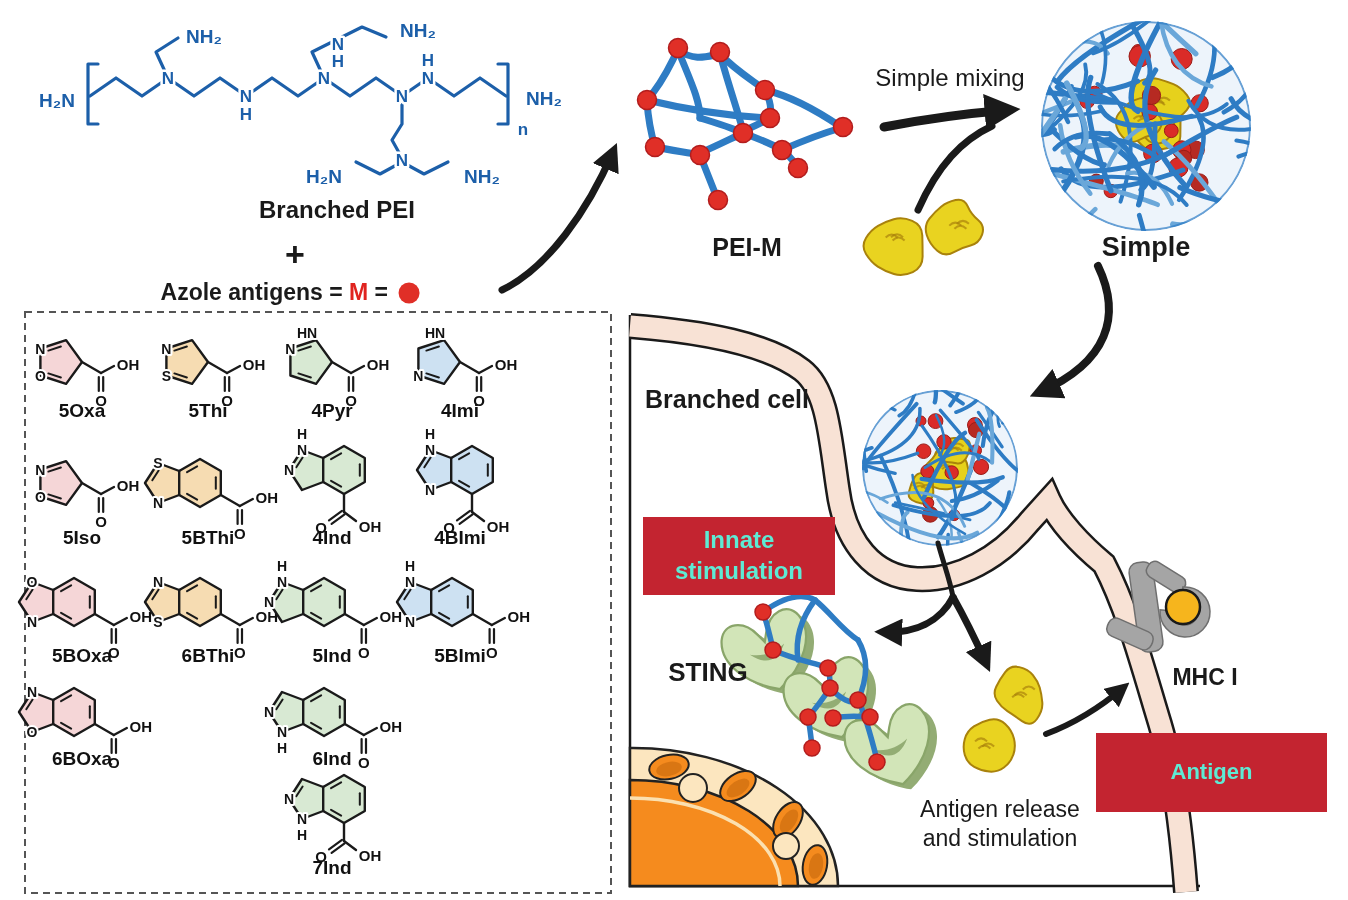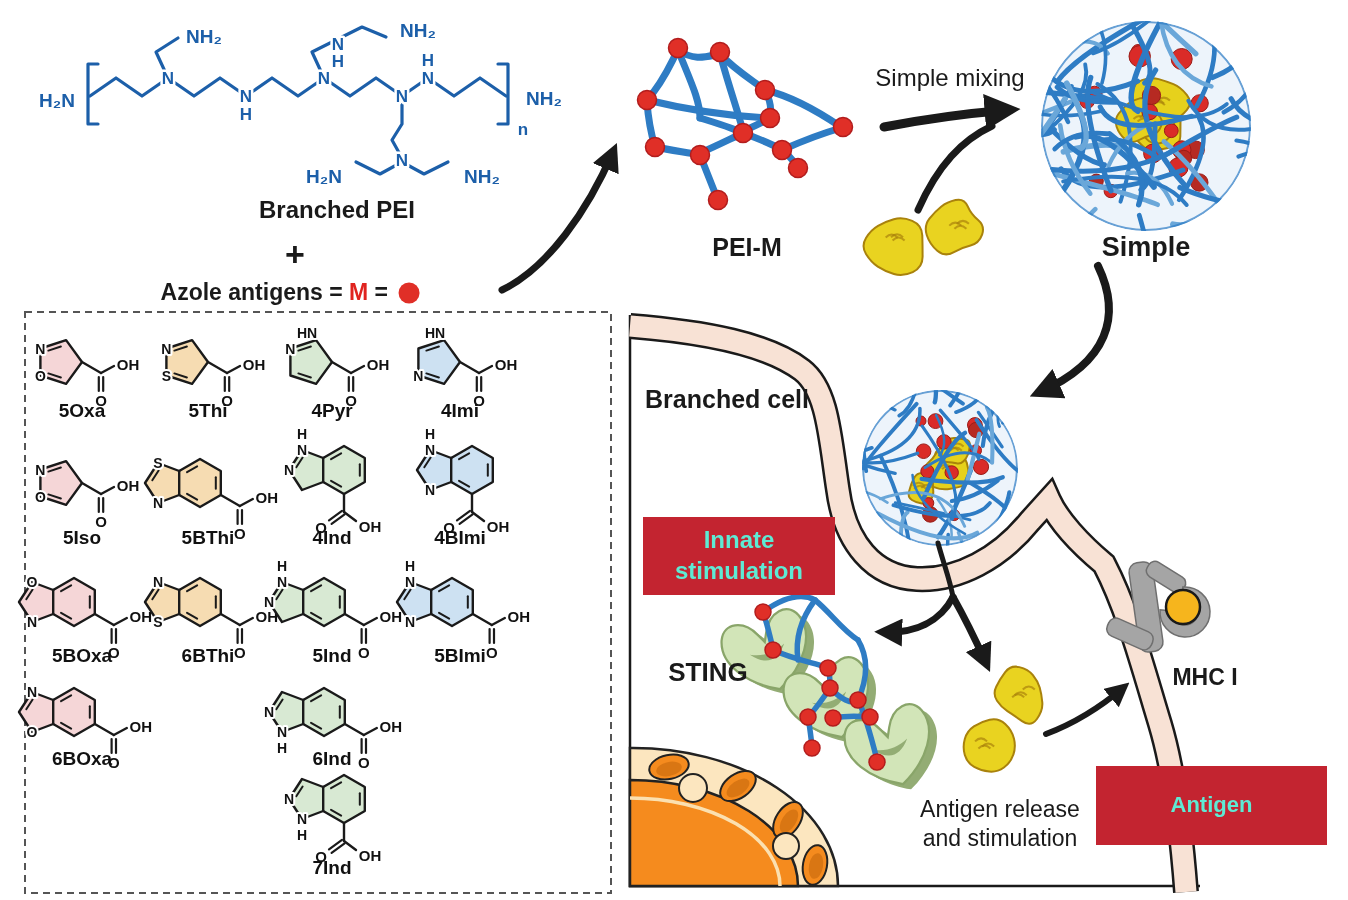--- a/index.html
+++ b/index.html
@@ -671,21 +671,21 @@
 <div class="lbl" style="left:747px;top:247px;font-size:25px;">PEI-M</div>
 <div class="lbl w400" style="left:950px;top:78px;font-size:24px;">Simple mixing</div>
 <div class="lbl" style="left:1146px;top:247px;font-size:27px;">Simple</div>
 <div class="lbl" style="left:727px;top:399px;font-size:25px;">Branched cell</div>
 <div class="rbox" style="left:643px;top:517px;width:192px;height:78px;font-size:24px;">
   <div>Innate</div>
   <div>stimulation</div>
 </div>
 <div class="lbl" style="left:708px;top:672px;font-size:26px;">STING</div>
 <div class="lbl" style="left:1205px;top:677px;font-size:23px;">MHC I</div>
-<div class="rbox" style="left:1096px;top:733px;width:231px;height:79px;font-size:22px;margin-top:33px;">
+<div class="rbox" style="left:1096px;top:733px;width:231px;height:79px;font-size:22px;">
   <div>Antigen</div>
 </div>
 <div class="lbl w400 ctr" style="left:1000px;top:824px;font-size:23px;">
   <div>Antigen release</div>
   <div>and stimulation</div>
 </div>
 
 </div>
 
 </body></html>

